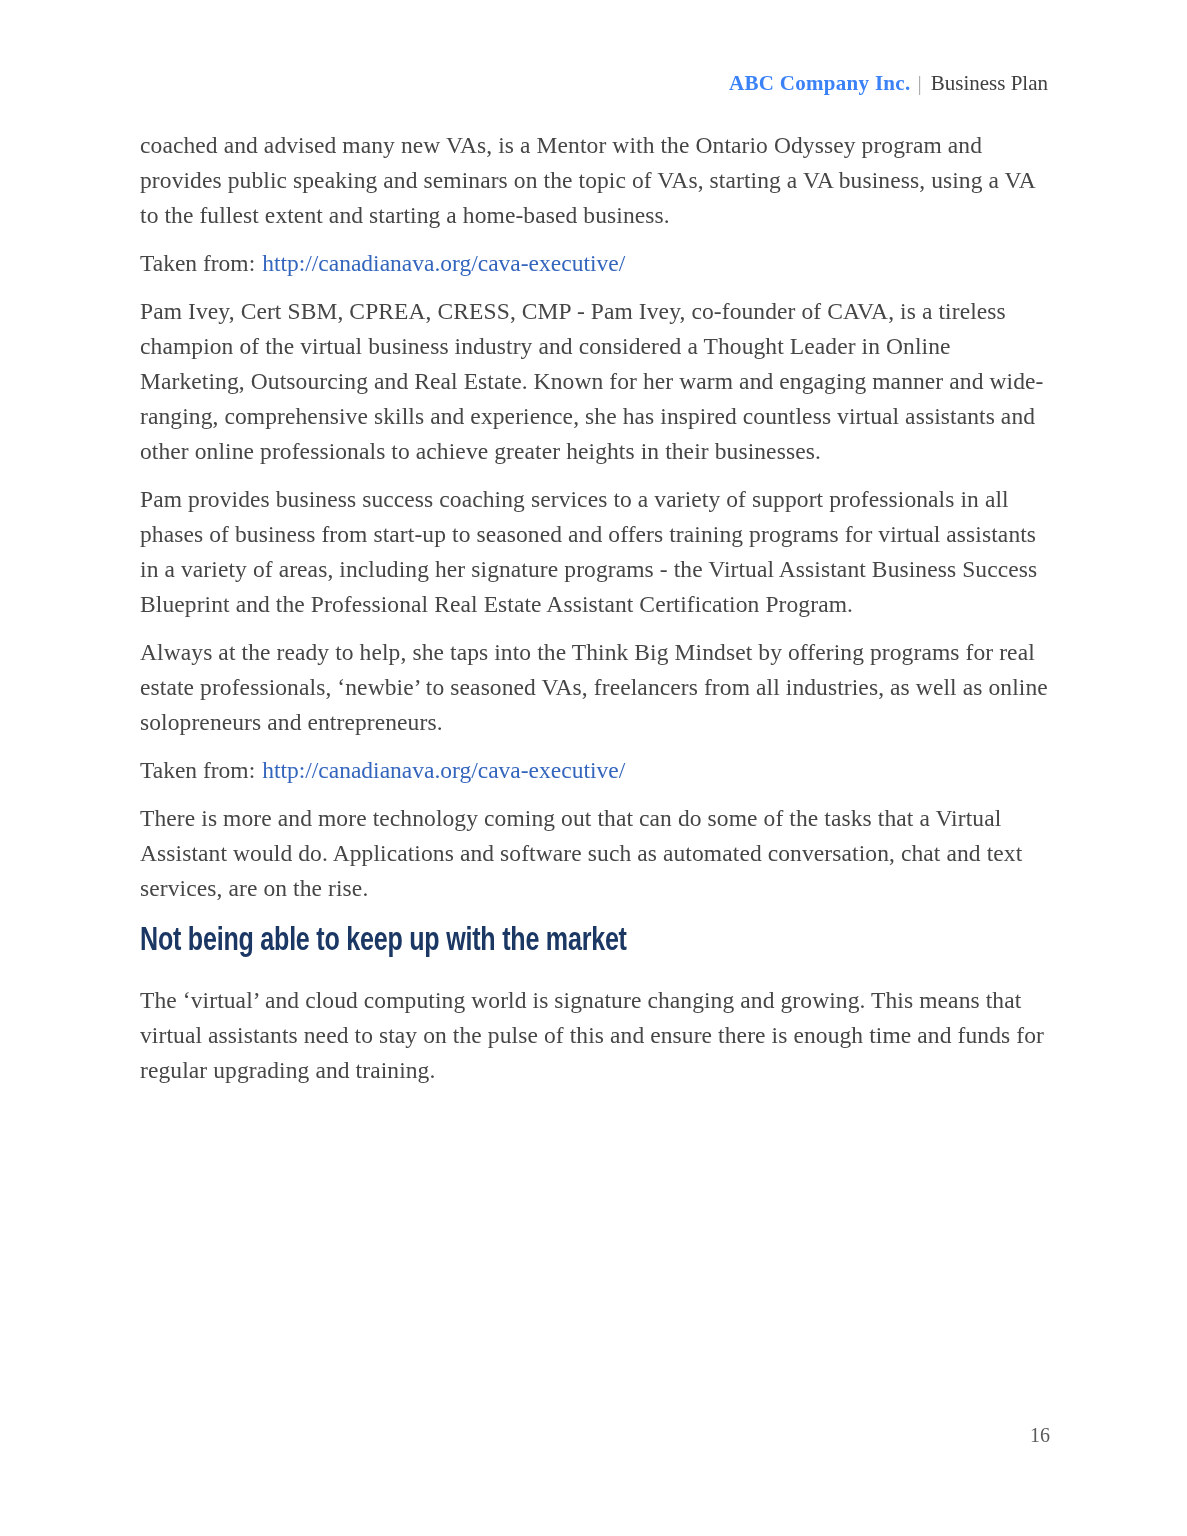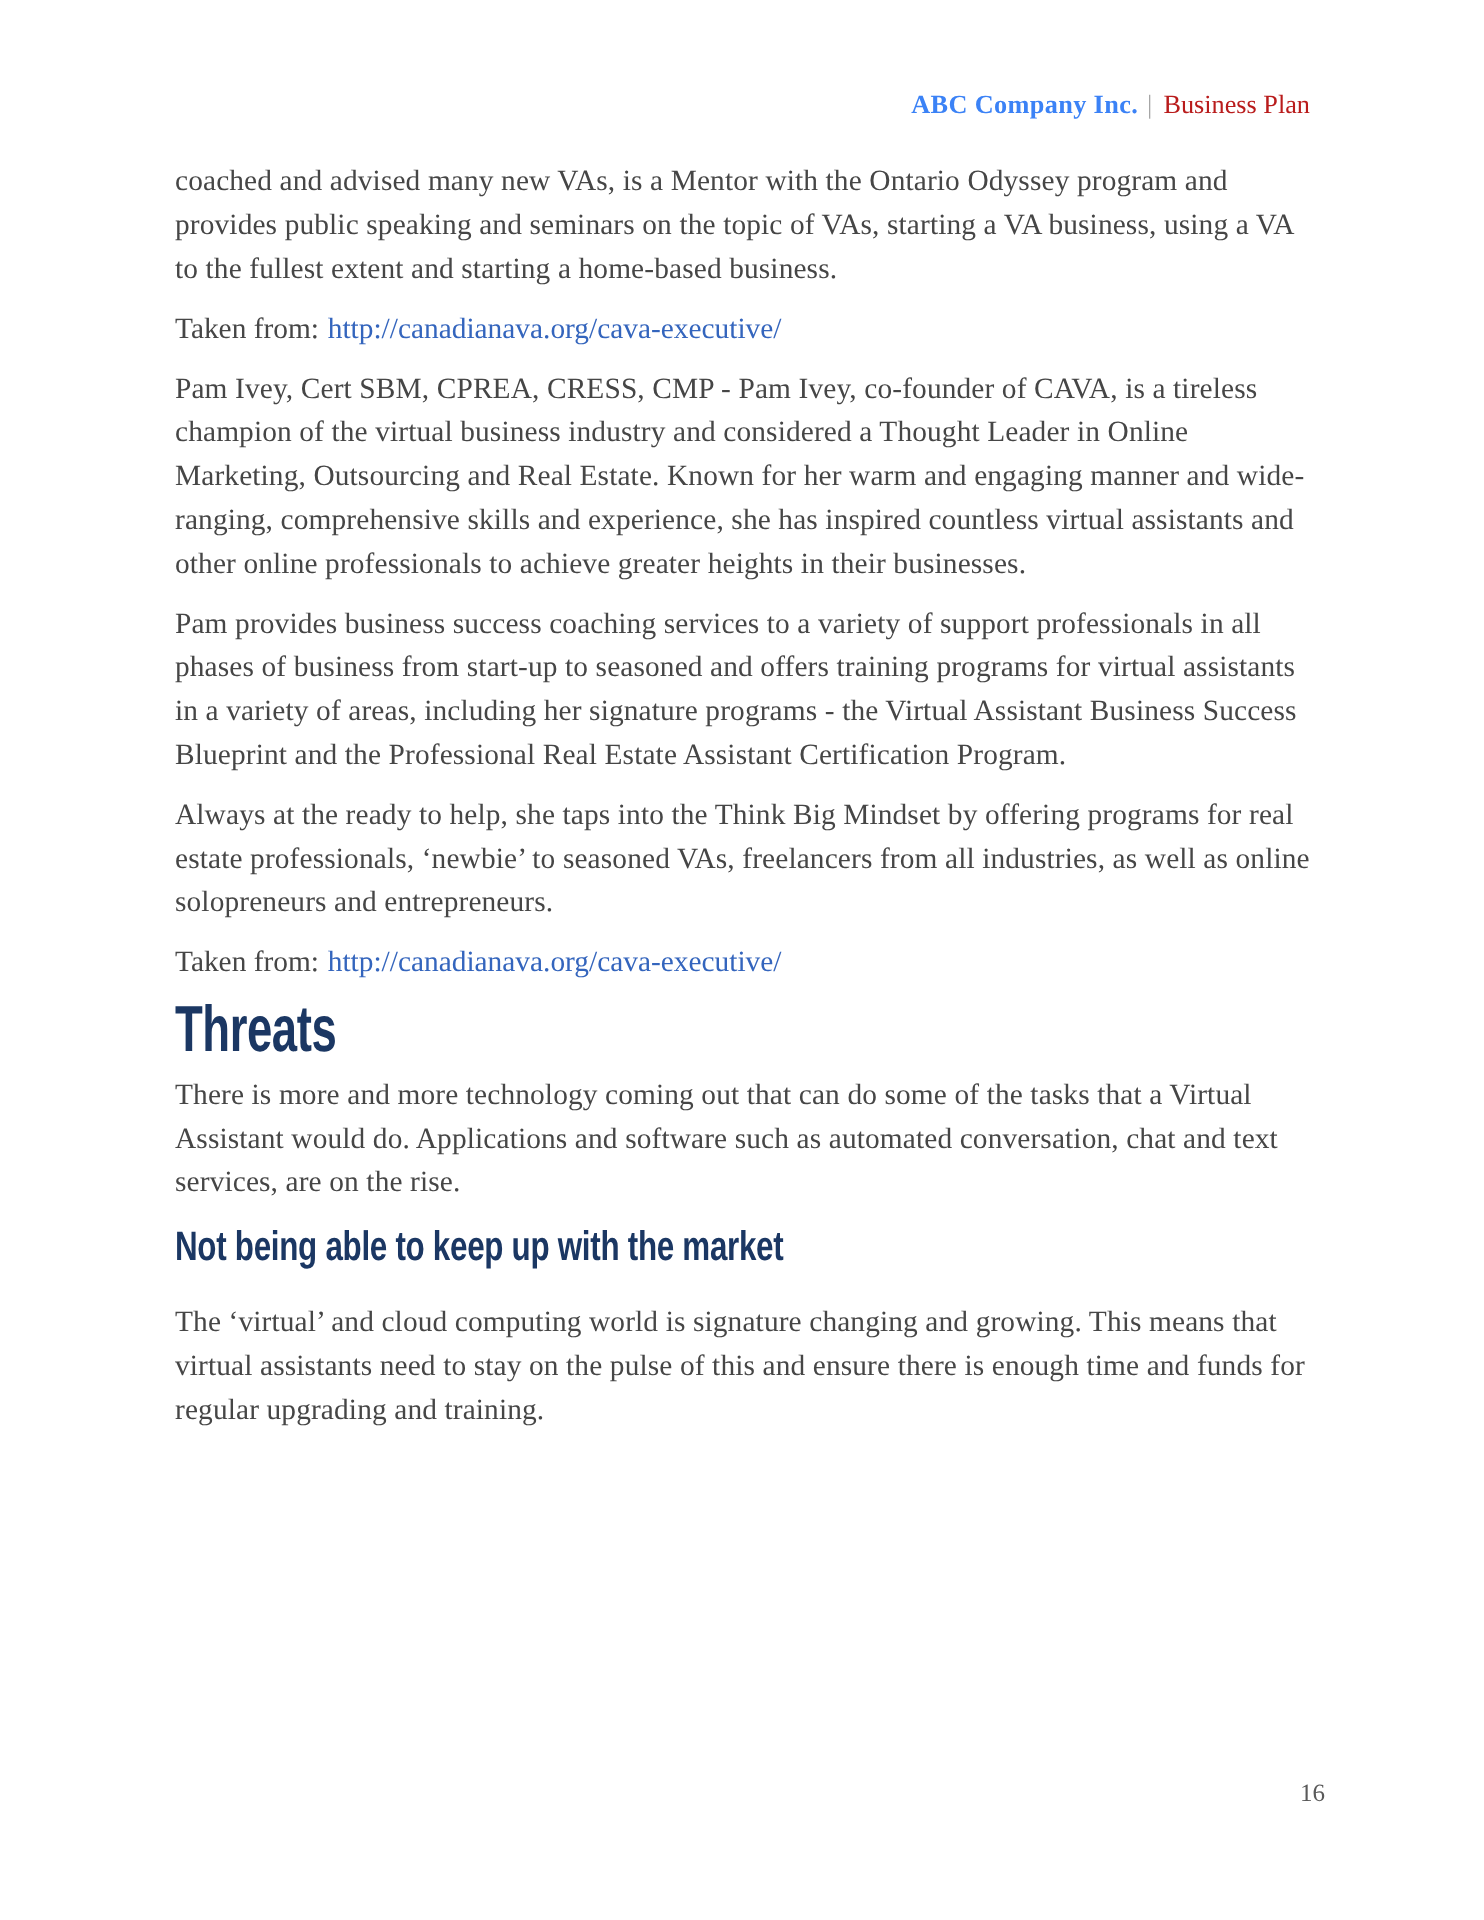--- a/index.html
+++ b/index.html
@@ -30,21 +30,21 @@
     font-weight: bold;
     color: #3b82f6;
     letter-spacing: 0.3px;
   }
   .doc-header .sep {
     color: #a6a6a6;
     padding: 0 9px 0 7px;
     font-weight: normal;
   }
   .doc-header .doctitle {
-    color: #b91c1c;
+    color: #404040;
   }
   
   .content {
     margin-top: 32px;
     max-width: 908px;
   }
   .para {
     margin: 0 0 13px 0;
     font-size: 23.5px;
     line-height: 35px;
@@ -94,21 +94,21 @@
     color: #1b3763;
     transform: scaleX(0.76);
     transform-origin: left center;
     letter-spacing: -0.3px;
     white-space: nowrap;
   }
   
   .page-number {
     position: absolute;
     top: 1424px;
-    right: 127px;
+    right: 137px;
     font-size: 20px;
     color: #5a5a5a;
     font-family: "Liberation Serif", serif;
   }
 </style>
 </head>
 <body>
 
 <div class="page">
 
@@ -123,23 +123,20 @@
     <p class="source-line"><span>Taken from:</span><a class="source-link">http://canadianava.org/cava-executive/</a></p>
 
     <p class="para">Pam Ivey, Cert SBM, CPREA, CRESS, CMP - Pam Ivey, co-founder of CAVA, is a tireless champion of the virtual business industry and considered a Thought Leader in Online Marketing, Outsourcing and Real Estate. Known for her warm and engaging manner and wide-ranging, comprehensive skills and experience, she has inspired countless virtual assistants and other online professionals to achieve greater heights in their businesses.</p>
 
     <p class="para">Pam provides business success coaching services to a variety of support professionals in all phases of business from start-up to seasoned and offers training programs for virtual assistants in a variety of areas, including her signature programs - the Virtual Assistant Business Success Blueprint and the Professional Real Estate Assistant Certification Program.</p>
 
     <p class="para">Always at the ready to help, she taps into the Think Big Mindset by offering programs for real estate professionals, ‘newbie’ to seasoned VAs, freelancers from all industries, as well as online solopreneurs and entrepreneurs.</p>
 
     <p class="source-line"><span>Taken from:</span><a class="source-link">http://canadianava.org/cava-executive/</a></p>
 
-    <div class="h1-wrap">
-      <span class="h1-text">Threats</span>
-    </div>
 
 
     <p class="para">There is more and more technology coming out that can do some of the tasks that a Virtual Assistant would do. Applications and software such as automated conversation, chat and text services, are on the rise.</p>
 
     <div class="h2-wrap">
       <span class="h2-text">Not being able to keep up with the market</span>
     </div>
 
     <p class="para">The ‘virtual’ and cloud computing world is signature changing and growing. This means that virtual assistants need to stay on the pulse of this and ensure there is enough time and funds for regular upgrading and training.</p>
 

